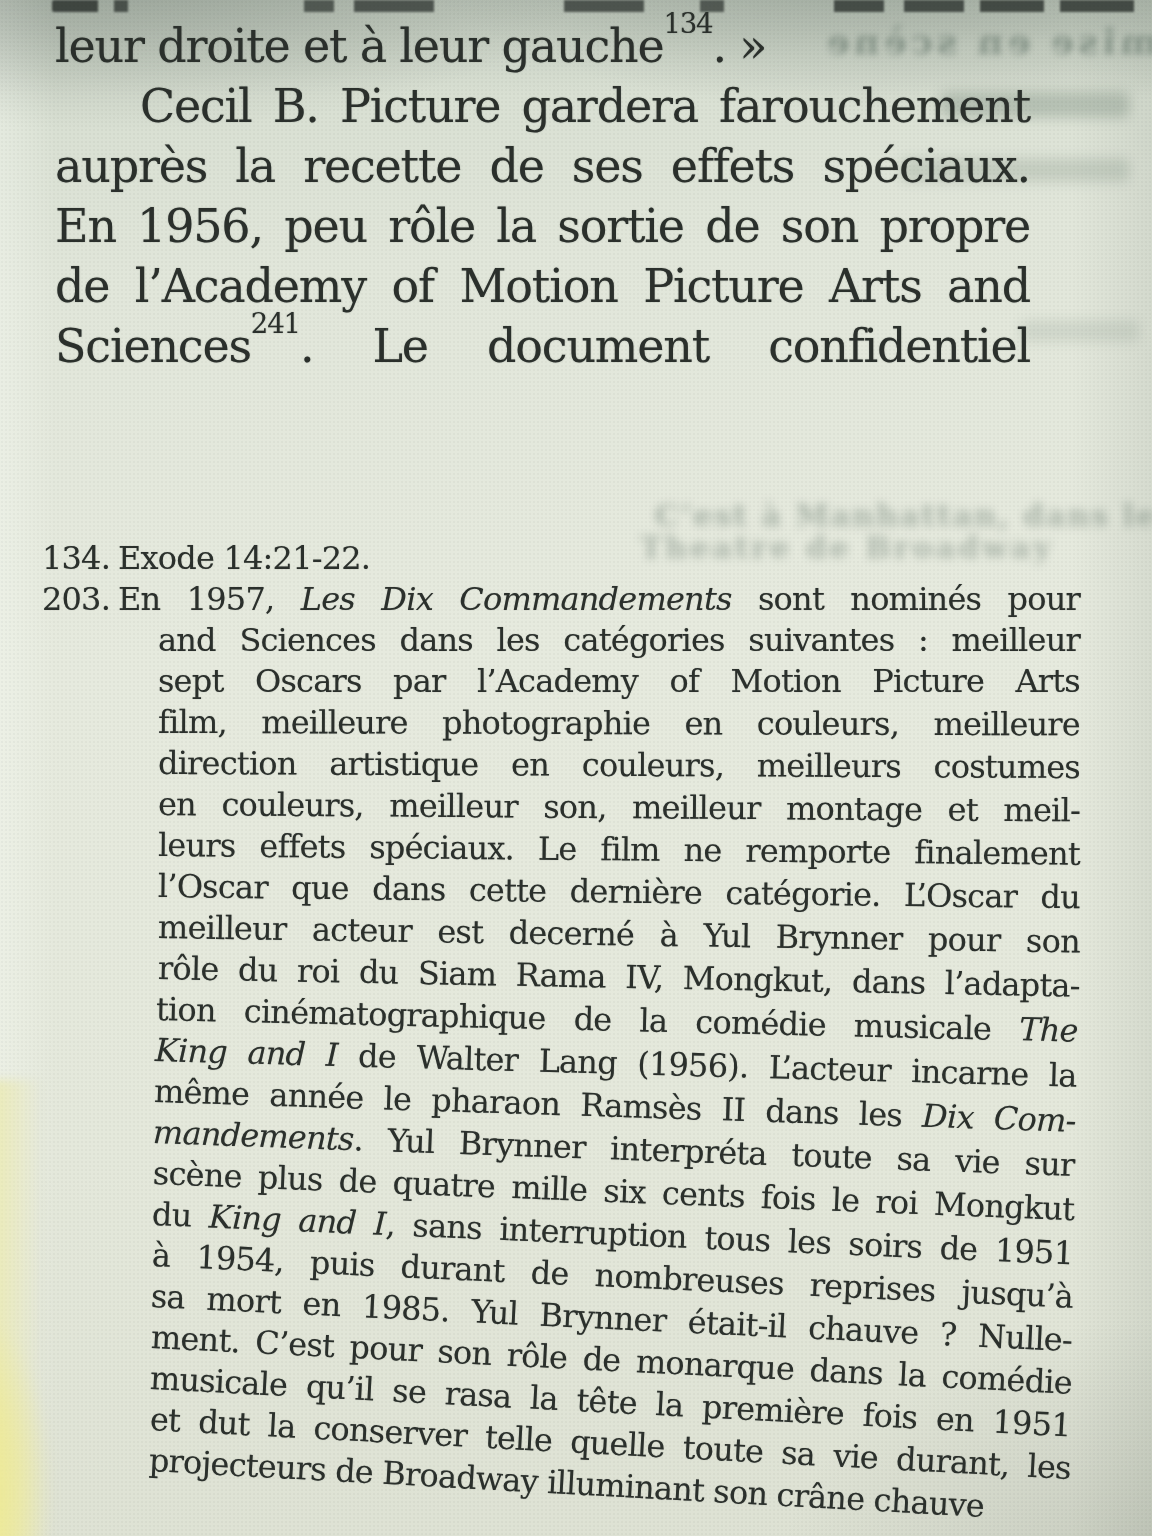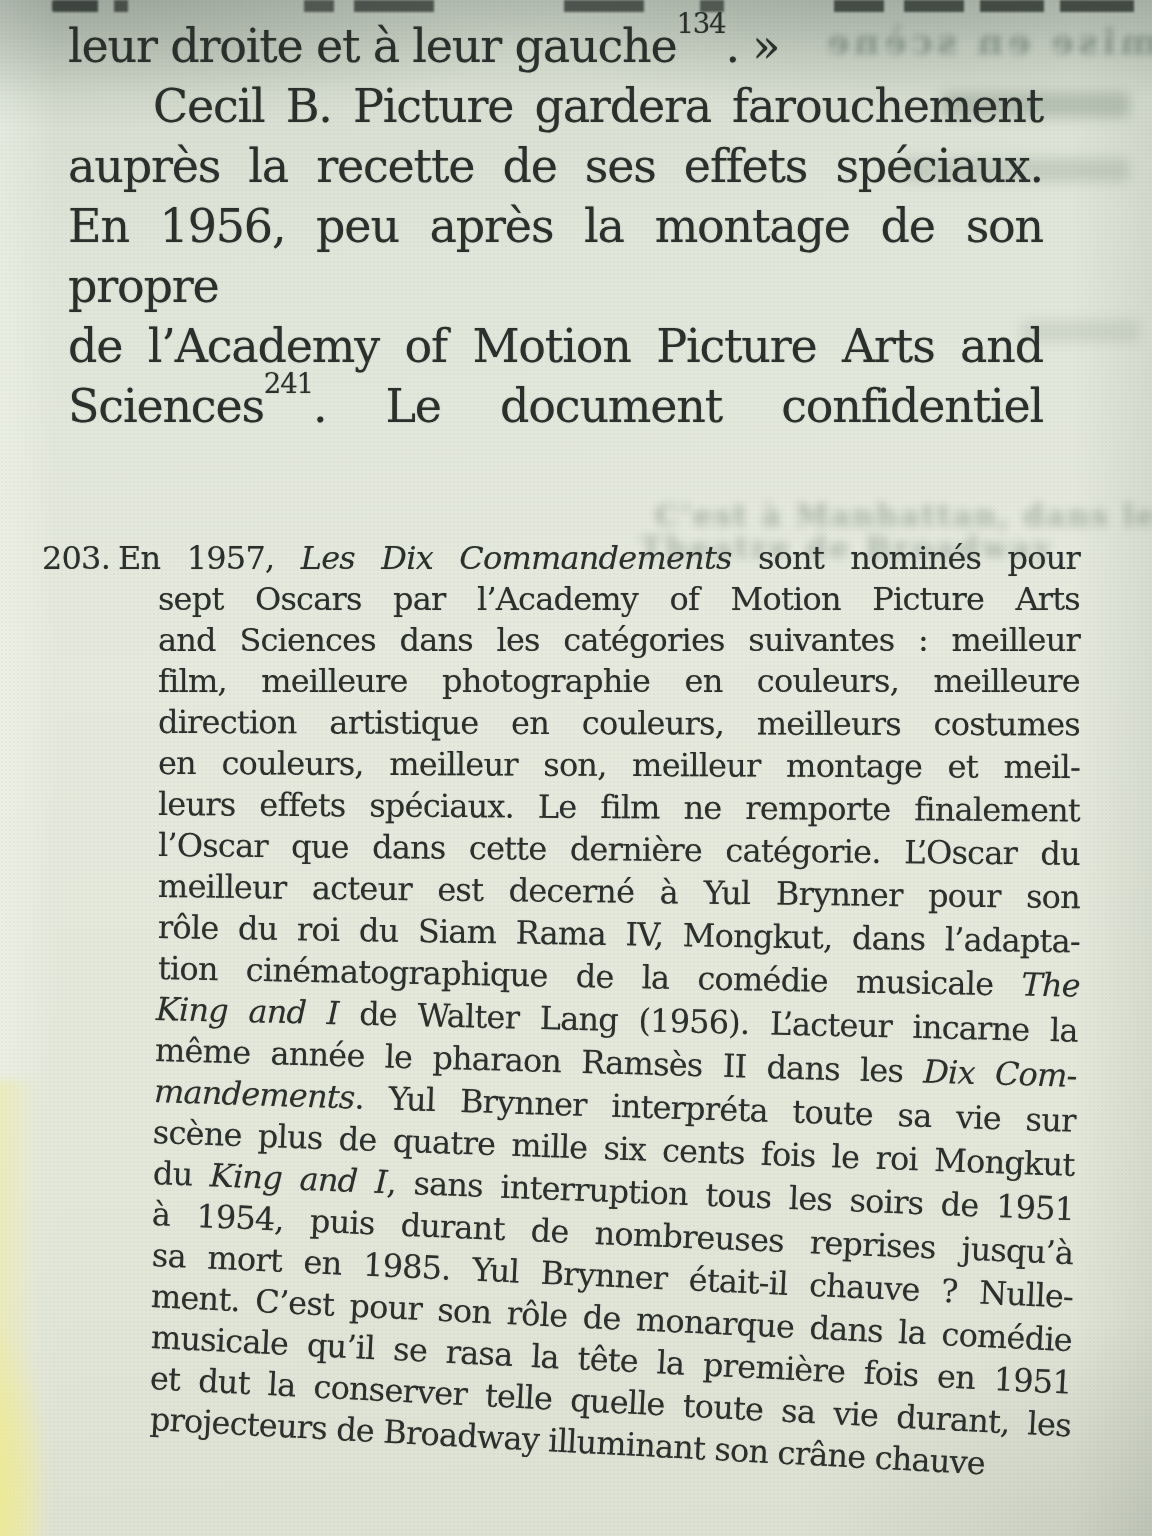--- a/index.html
+++ b/index.html
@@ -64,21 +64,21 @@
   .smudge{
     position:absolute;pointer-events:none;border-radius:8px;filter:blur(6px);
     background:rgba(90,110,98,.28);
   }
   .smudge-a{left:940px;top:92px;width:190px;height:26px;}
   .smudge-b{left:900px;top:158px;width:230px;height:24px;opacity:.7;}
   .smudge-c{left:1020px;top:320px;width:120px;height:22px;opacity:.5;}
 
   
   .main{
-    position:absolute;left:68px;top:16px;width:975px;
+    position:absolute;left:55px;top:16px;width:975px;
     font-size:46px;line-height:60px;letter-spacing:-1.2px;
   }
   .main p{margin:0;text-shadow:0 0 1.2px rgba(43,48,44,.45);}
   .main p.j{text-align:justify;text-align-last:justify;}
   .main p.indent{padding-left:85px;}
   .main p:nth-child(7){transform:rotate(.15deg);}
   .main p:nth-child(8){transform:rotate(.25deg);}
   sup{font-size:60%;position:relative;top:-.45em;line-height:0;}
 
   
@@ -123,31 +123,34 @@
     <div class="bleed bleed-mid1">C’est à Manhattan, dans les coulisses du</div>
     <div class="bleed bleed-mid2">Theatre de Broadway</div>
     <div class="smudge smudge-a"></div>
     <div class="smudge smudge-b"></div>
     <div class="smudge smudge-c"></div>
 
     <main class="main">
       <p class="bl">leur droite et à leur gauche<sup>134</sup>. »</p>
       <p class="bl j indent">Cecil B. Picture gardera farouchement</p>
       <p class="bl j">auprès la recette de ses effets spéciaux.</p>
-      <p class="bl j">En 1956, peu après la montage de son propre</p>
+      <p class="bl j">En 1956, peu rôle la sortie de son propre</p>
       <p class="bl j">de l’Academy of Motion Picture Arts and</p>
       <p class="bl j">Sciences<sup>241</sup>. Le document confidentiel</p>
     </main>
 
     <section class="fn">
+      <div class="fl first">
+        <span class="num">134.</span><span>Exode 14:21-22.</span>
+      </div>
       <div class="fl first j">
         <span class="num">203.</span><span>En 1957, <i>Les Dix Commandements</i> sont nominés pour</span>
       </div>
+      <div class="fl j">and Sciences dans les catégories suivantes : meilleur</div>
       <div class="fl j">sept Oscars par l’Academy of Motion Picture Arts</div>
-      <div class="fl j">and Sciences dans les catégories suivantes : meilleur</div>
       <div class="fl j">film, meilleure photographie en couleurs, meilleure</div>
       <div class="fl j">direction artistique en couleurs, meilleurs costumes</div>
       <div class="fl j">en couleurs, meilleur son, meilleur montage et meil-</div>
       <div class="fl j">leurs effets spéciaux. Le film ne remporte finalement</div>
       <div class="fl j">l’Oscar que dans cette dernière catégorie. L’Oscar du</div>
       <div class="fl j">meilleur acteur est decerné à Yul Brynner pour son</div>
       <div class="fl j">rôle du roi du Siam Rama IV, Mongkut, dans l’adapta-</div>
       <div class="fl j">tion cinématographique de la comédie musicale <i>The</i></div>
       <div class="fl j"><i>King and I</i> de Walter Lang (1956). L’acteur incarne la</div>
       <div class="fl j">même année le pharaon Ramsès II dans les <i>Dix Com-</i></div>

